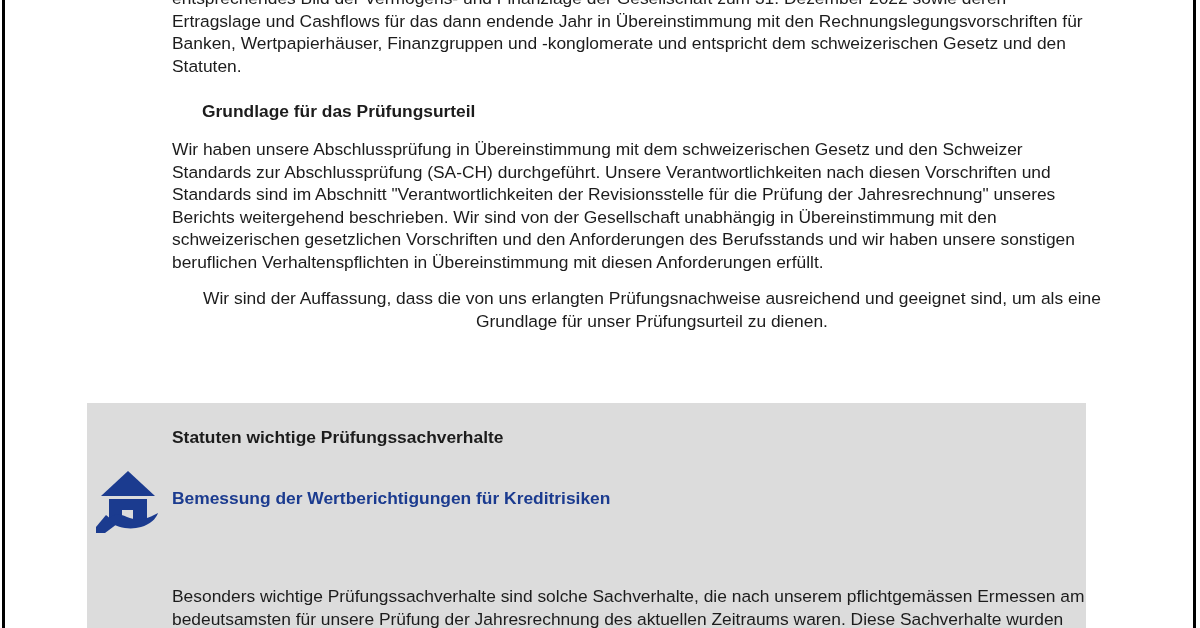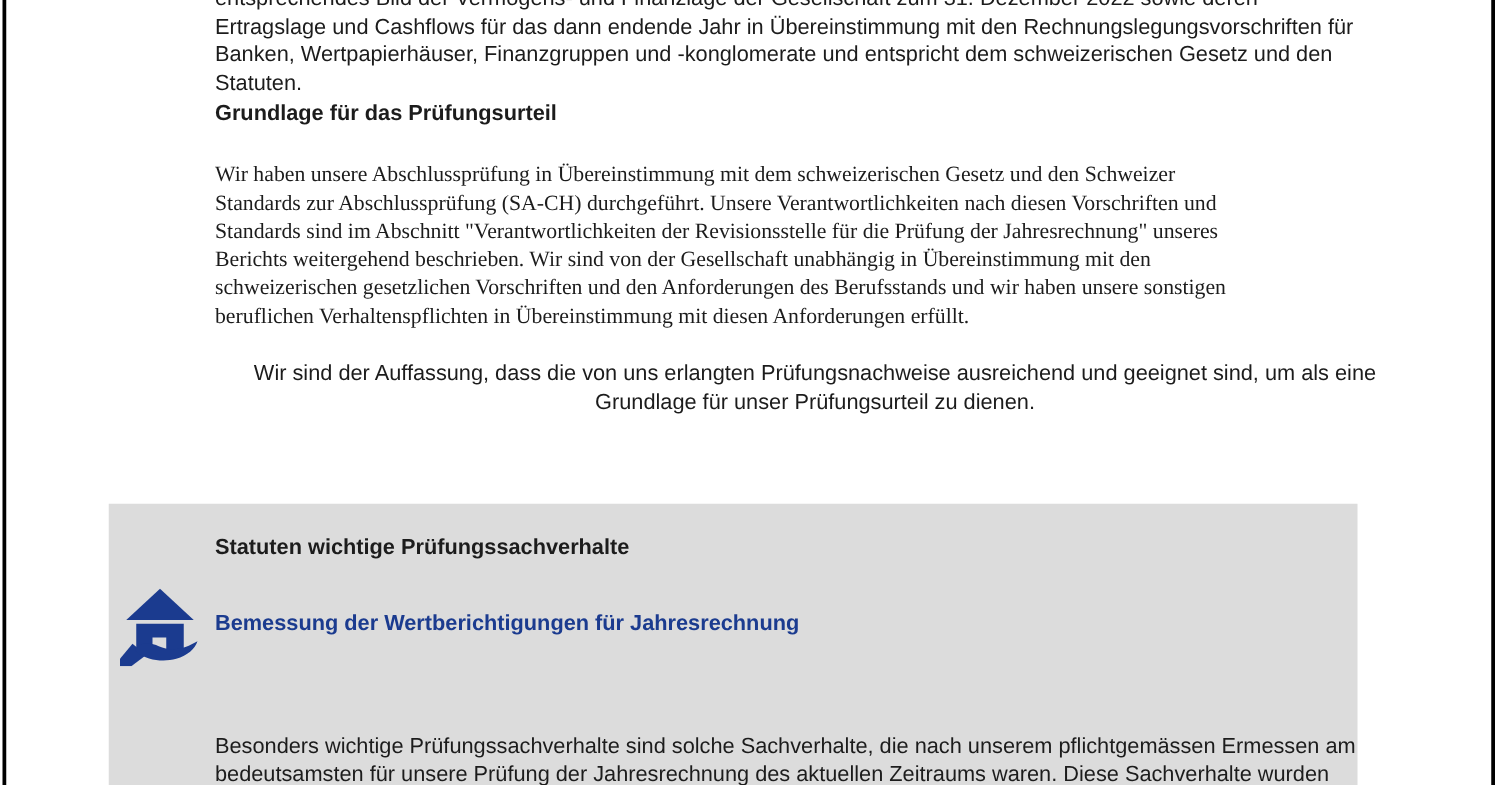--- a/index.html
+++ b/index.html
@@ -28,22 +28,22 @@
   .textblock {
     position: absolute;
     left: 172px;
     width: 960px;
     font-size: 17.4px;
     line-height: 22.5px;
     letter-spacing: 0px;
     white-space: nowrap;
   }
   .intro      { top: -13px; }
-  .heading1   { top: 79px;  font-weight: bold; }
-  .para1      { top: 128px; font-family: Liberation Serif, serif; }
+  .heading1   { top: 100px;  font-weight: bold; margin-left: 30px; }
+  .para1      { top: 138px; }
   .para2      { top: 287px; text-align: center; }
 
   .kam-panel {
     position: absolute;
     left: 87px;
     top: 403px;
     width: 999px;
     height: 260px;
     background: #dcdcdc;
   }
@@ -92,15 +92,15 @@
 
     <rect x="26" y="41" width="11" height="12" fill="#dcdcdc"></rect>
 
     <polygon points="0,58 10,46 21,55 9,64 0,64" fill="#1b3b8f"></polygon>
 
     <path d="M12 51 C17 43.5 25 45 31 48 C39 51.5 47 51 55 47.5 L62 44
              C60 50 54 55.5 45 58 C35 60.8 22 59.5 13 52.5 Z" fill="#1b3b8f"></path>
   </svg>
 </div>
 
-<div class="textblock kam-topic">Bemessung der Wertberichtigungen für Jahresrechnung</div>
+<div class="textblock kam-topic">Bemessung der Wertberichtigungen für Kreditrisiken</div>
 
 <div class="textblock kam-para">Besonders wichtige Prüfungssachverhalte sind solche Sachverhalte, die nach unserem pflichtgemässen Ermessen am<br>bedeutsamsten für unsere Prüfung der Jahresrechnung des aktuellen Zeitraums waren. Diese Sachverhalte wurden</div>
 
 </body></html>

